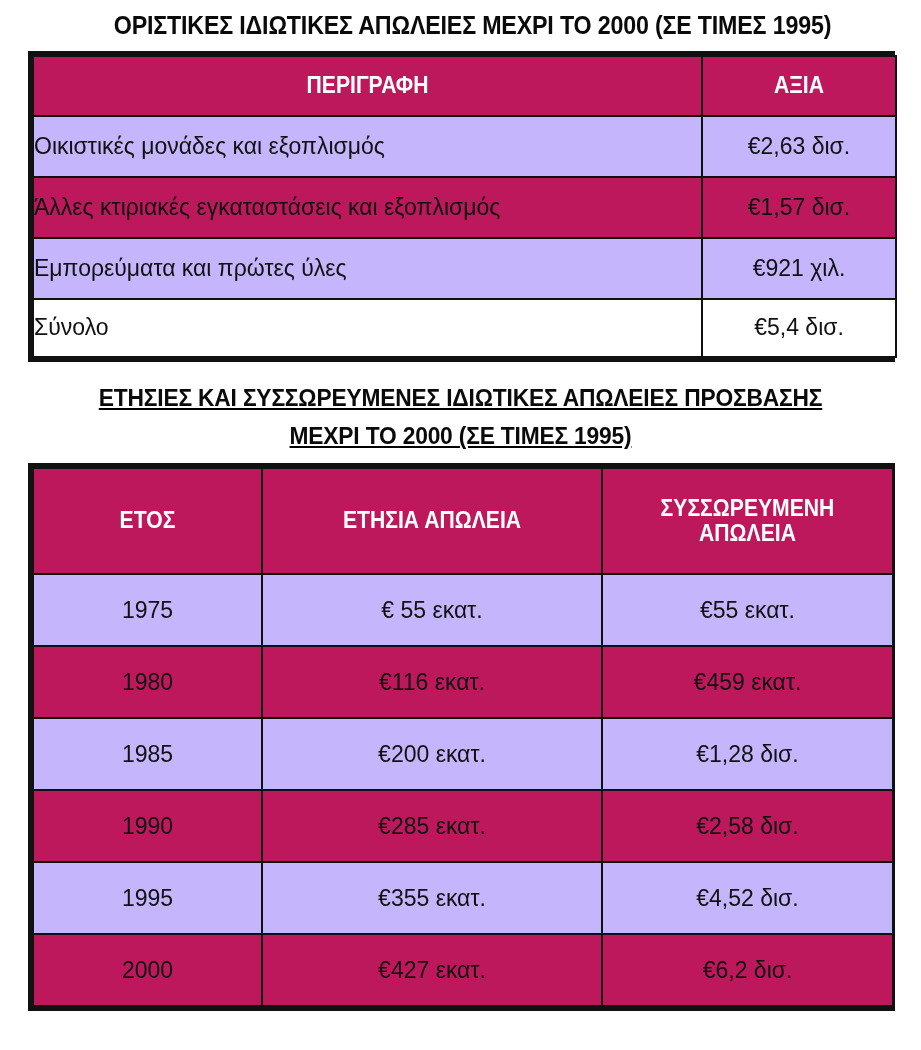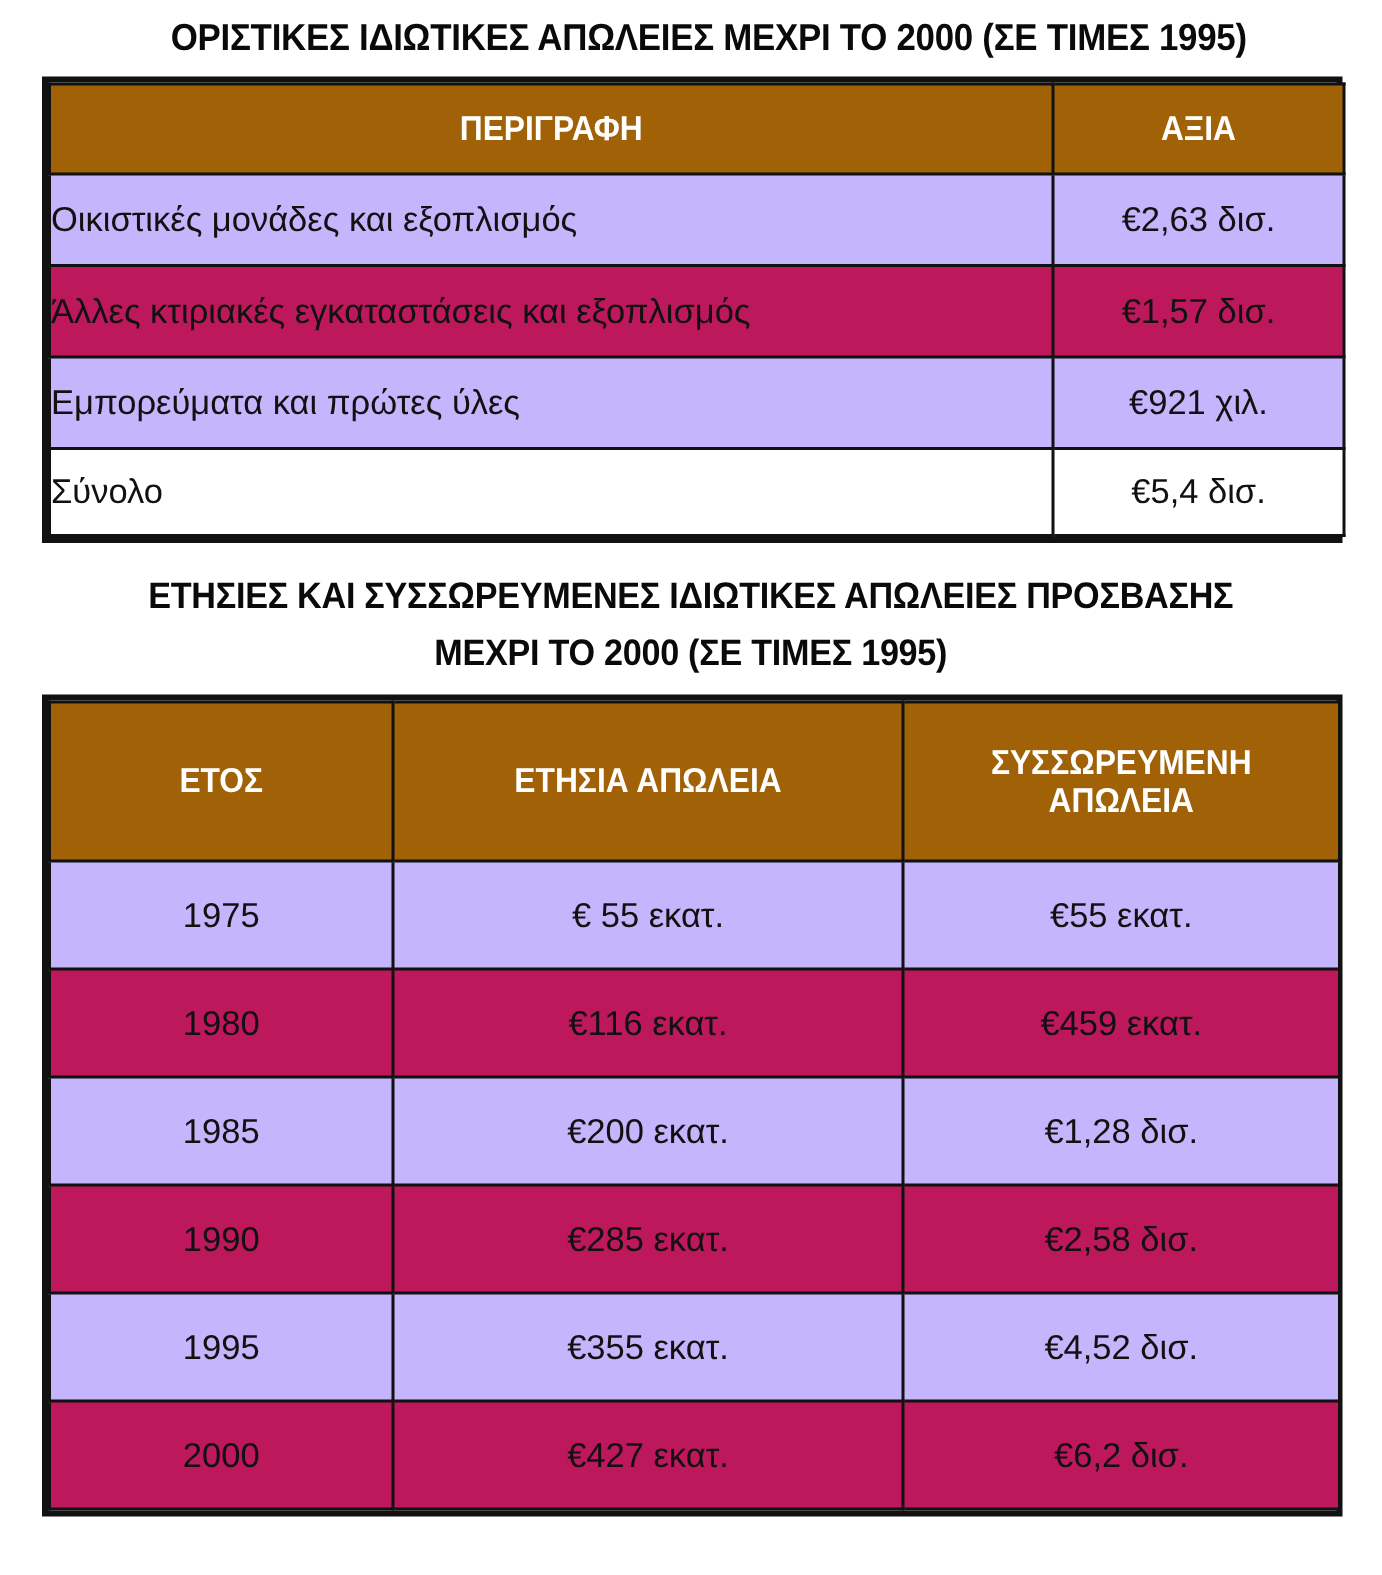--- a/index.html
+++ b/index.html
@@ -37,20 +37,21 @@
 
   .title-block-1 {
     padding-top: 11px;
     padding-bottom: 10px;
     padding-left: 24px;
   }
 
   .title-block-2 {
     padding-top: 22px;
     padding-bottom: 12px;
+    text-decoration: underline;
   }
   .title-block-2 .section-title {
     font-size: 24.5px;
   }
   .title-line + .title-line {
     margin-top: 10px;
   }
 
   
   .table-wrap {
@@ -68,21 +69,21 @@
 
   table.data-table th,
   table.data-table td {
     border: 2px solid #111111;
     padding: 0;
     box-sizing: border-box;
   }
 
   
   table.data-table thead th {
-    background: #a16207;
+    background: #be185d;
     color: #ffffff;
     font-weight: bold;
     font-size: 23px;
     letter-spacing: 0px;
     text-align: center;
     vertical-align: middle;
     line-height: 1.12;
   }
   .th-inner {
     display: block;

